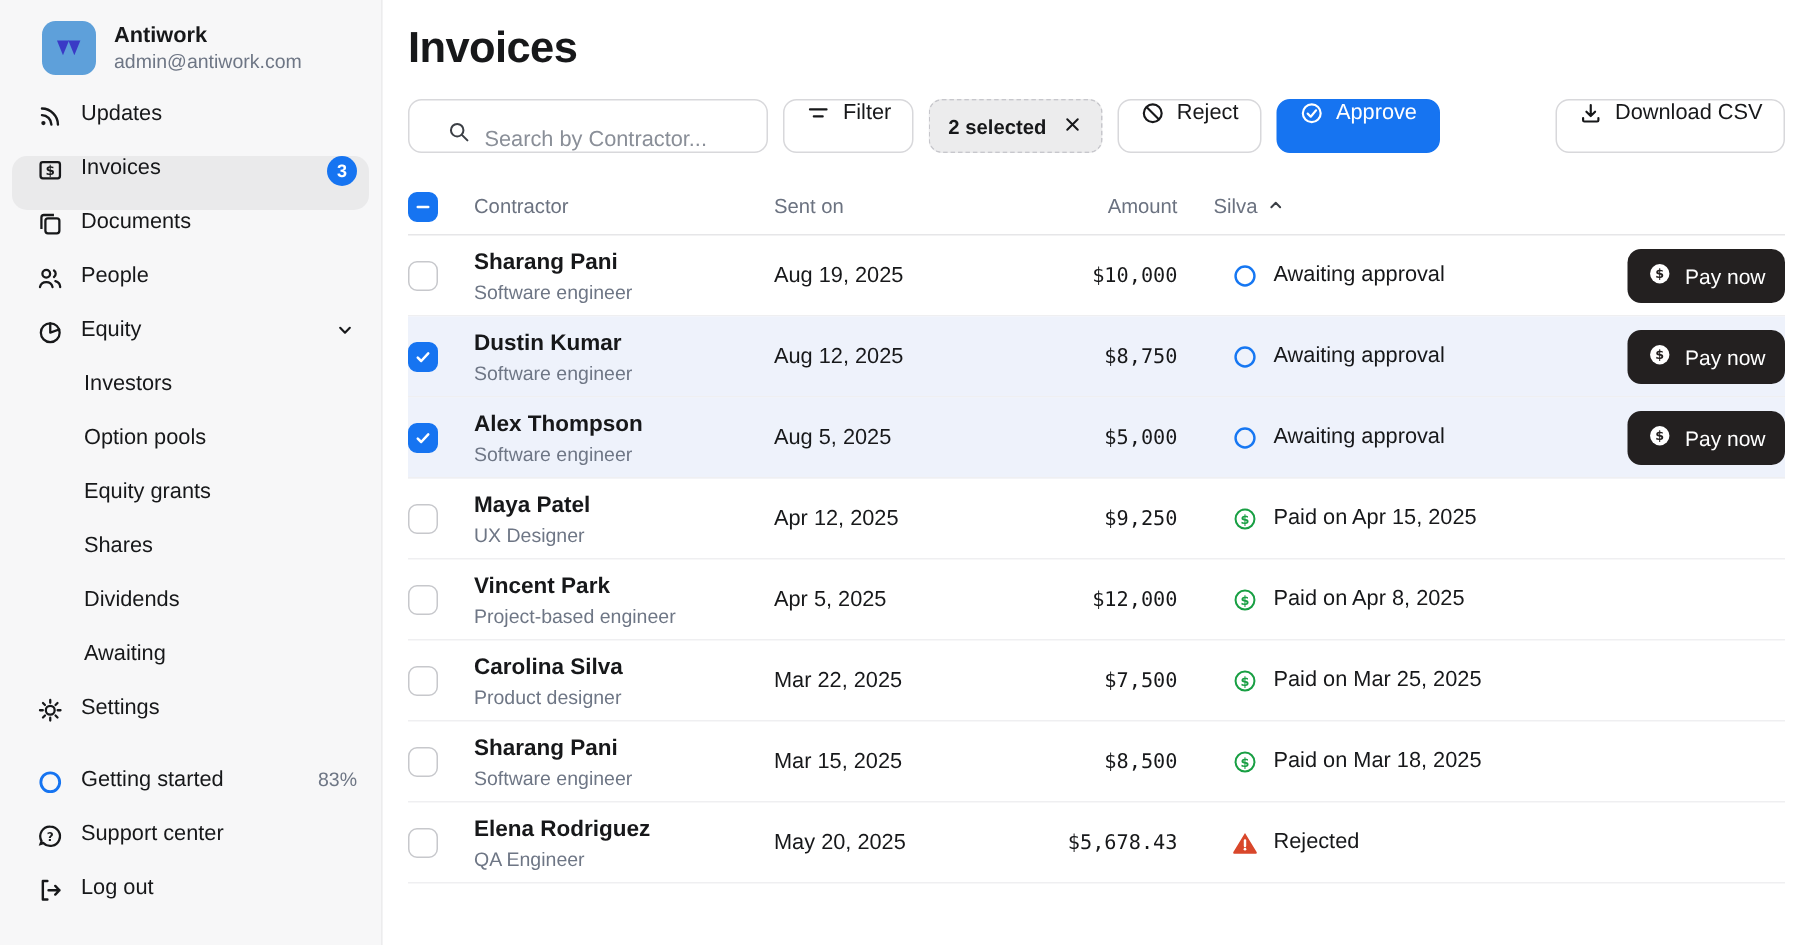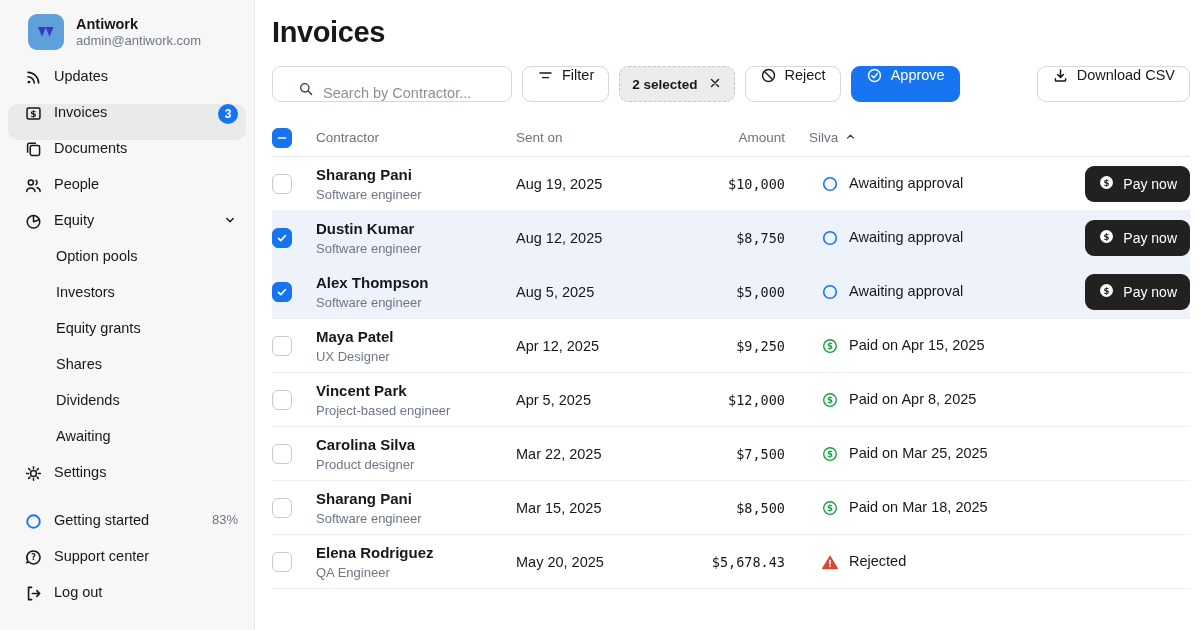--- a/index.html
+++ b/index.html
@@ -169,24 +169,24 @@
           </svg>
         </span>
         <span class="label">Equity</span>
         <span class="icon chev">
           <svg viewBox="0 0 20 20" fill="none" stroke="currentColor" stroke-width="1.8" stroke-linecap="round" stroke-linejoin="round">
             <path d="M6 8.2l4 4 4-4"></path>
           </svg>
         </span>
       </div>
       <div class="nav-item sub">
+        <span class="label">Investors</span>
+      </div>
+      <div class="nav-item sub">
         <span class="label">Option pools</span>
-      </div>
-      <div class="nav-item sub">
-        <span class="label">Investors</span>
       </div>
       <div class="nav-item sub">
         <span class="label">Equity grants</span>
       </div>
       <div class="nav-item sub">
         <span class="label">Shares</span>
       </div>
       <div class="nav-item sub">
         <span class="label">Dividends</span>
       </div>

